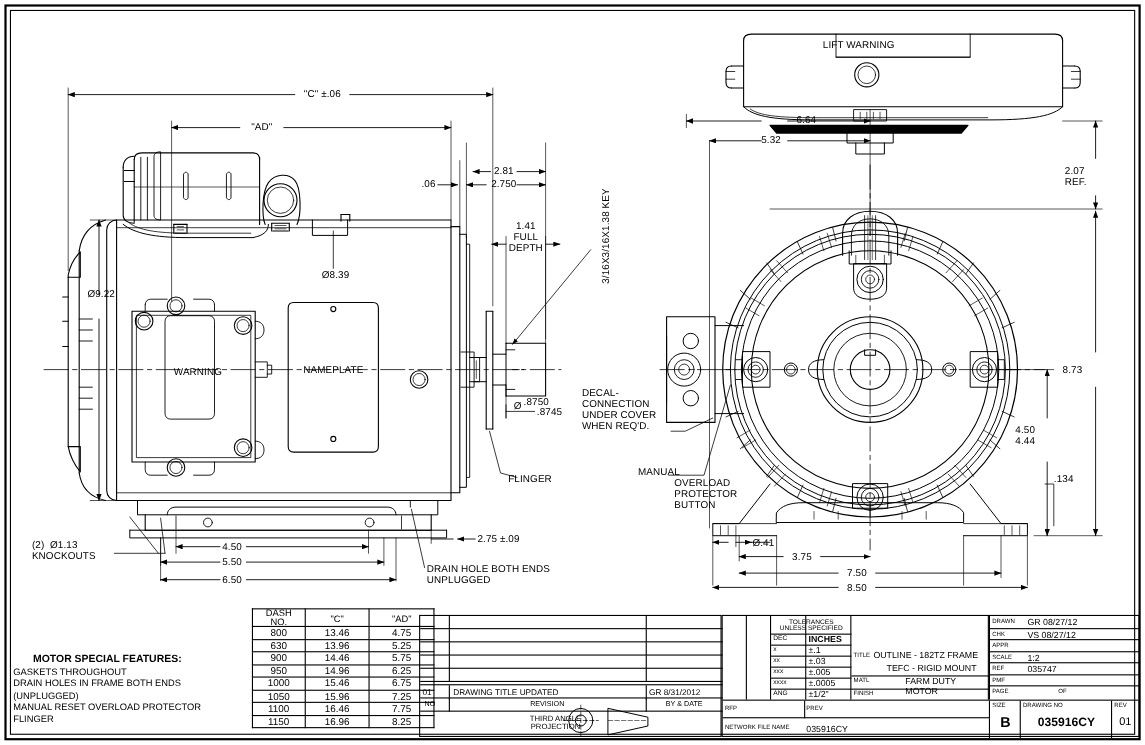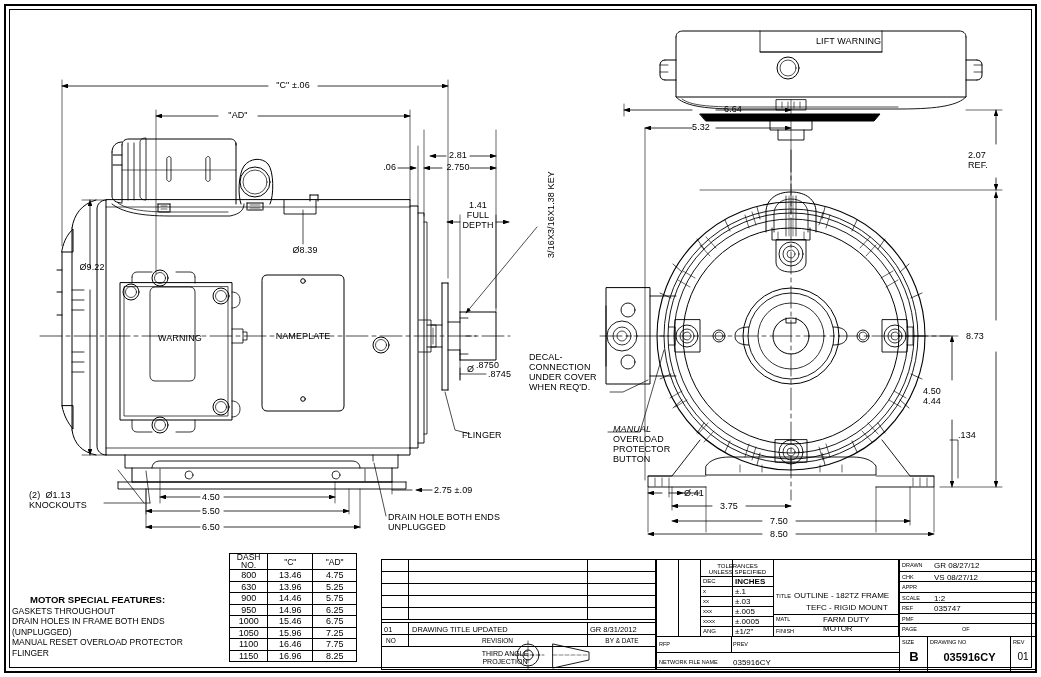--- a/index.html
+++ b/index.html
@@ -18,21 +18,21 @@
   .lbl { position:absolute; font-size:9px; line-height:10px; white-space:pre; letter-spacing:0.1px; }
   .lbl.c { text-align:center; }
   .lbl.r { text-align:right; }
   .lbl.vert { transform-origin:0 0; }
 
   
   table { border-collapse:collapse; position:absolute; }
   table td, table th { border:1px solid #000; padding:0; font-weight:normal; }
 
   
-  #dash-table { left:229px; top:553px; width:128px; font-size:9px; text-align:center; }
+  #dash-table { left:229px; top:553px; width:166px; font-size:9px; text-align:center; }
   #dash-table td, #dash-table th { height:11.5px; line-height:10px; }
   #dash-table th { font-size:8.5px; line-height:8px; }
 
   .tb-wrap { position:absolute; left:656px; top:559px; width:380px; height:111px; border:1px solid #000; }
 
   
   #features { position:absolute; left:12px; top:595px; width:215px; font-size:8.5px; line-height:10.5px; }
   #features .hd { font-weight:bold; font-size:9.5px;margin-left:18px; }
 </style>
 </head>
@@ -443,40 +443,40 @@
   <div class="lbl c" style="left:272px; top:331px; width:62px;">NAMEPLATE</div>
   <div class="lbl c" style="left:196px; top:492px; width:30px;">4.50</div>
   <div class="lbl c" style="left:196px; top:506px; width:30px;">5.50</div>
   <div class="lbl c" style="left:196px; top:522px; width:30px;">6.50</div>
   <div class="lbl" style="left:434px; top:485px; width:60px;">2.75 ±.09</div>
   <div class="lbl" style="left:29px; top:490px; width:80px;">(2)  Ø1.13</div>
   <div class="lbl" style="left:29px; top:500px; width:80px;">KNOCKOUTS</div>
   <div class="lbl" style="left:388px; top:512px; width:170px;">DRAIN HOLE BOTH ENDS</div>
   <div class="lbl" style="left:388px; top:522px; width:170px;">UNPLUGGED</div>
 
-  <div class="lbl c" style="left:796px; top:36px; width:75px;padding-left:20px;">LIFT WARNING</div>
+  <div class="lbl c" style="left:728px; top:36px; width:75px;padding-left:20px;">LIFT WARNING</div>
   <div class="lbl c" style="left:686px; top:104px; width:30px;margin-left:32px;">6.64</div>
   <div class="lbl c" style="left:686px; top:122px; width:30px;">5.32</div>
   <div class="lbl" style="left:968px; top:150px; width:30px;">2.07</div>
   <div class="lbl" style="left:968px; top:160px; width:30px;">REF.</div>
   <div class="lbl" style="left:966px; top:331px; width:30px;">8.73</div>
   <div class="lbl" style="left:923px; top:386px; width:30px;">4.50</div>
   <div class="lbl" style="left:923px; top:396px; width:30px;">4.44</div>
   <div class="lbl" style="left:958px; top:430px; width:30px;">.134</div>
   <div class="lbl" style="left:684px; top:488px; width:36px;">Ø.41</div>
   <div class="lbl c" style="left:712px; top:501px; width:34px;">3.75</div>
   <div class="lbl c" style="left:762px; top:516px; width:34px;">7.50</div>
   <div class="lbl c" style="left:762px; top:529px; width:34px;">8.50</div>
 
   <div class="lbl" style="left:529px; top:352px; width:92px;">DECAL-</div>
   <div class="lbl" style="left:529px; top:362px; width:92px;">CONNECTION</div>
   <div class="lbl" style="left:529px; top:372px; width:92px;">UNDER COVER</div>
   <div class="lbl" style="left:529px; top:382px; width:92px;">WHEN REQ'D.</div>
 
-  <div class="lbl" style="left:613px; top:424px; width:80px;font-style:italic;">MANUAL</div>
+  <div class="lbl" style="left:580px; top:424px; width:80px;">MANUAL</div>
   <div class="lbl" style="left:613px; top:434px; width:80px;">OVERLOAD</div>
   <div class="lbl" style="left:613px; top:444px; width:80px;">PROTECTOR</div>
   <div class="lbl" style="left:613px; top:454px; width:80px;">BUTTON</div>
 
   <div id="features">
     <div class="hd">MOTOR SPECIAL FEATURES:</div>
     <div>GASKETS THROUGHOUT</div>
     <div>DRAIN HOLES IN FRAME BOTH ENDS</div>
     <div>(UNPLUGGED)</div>
     <div>MANUAL RESET OVERLOAD PROTECTOR</div>

